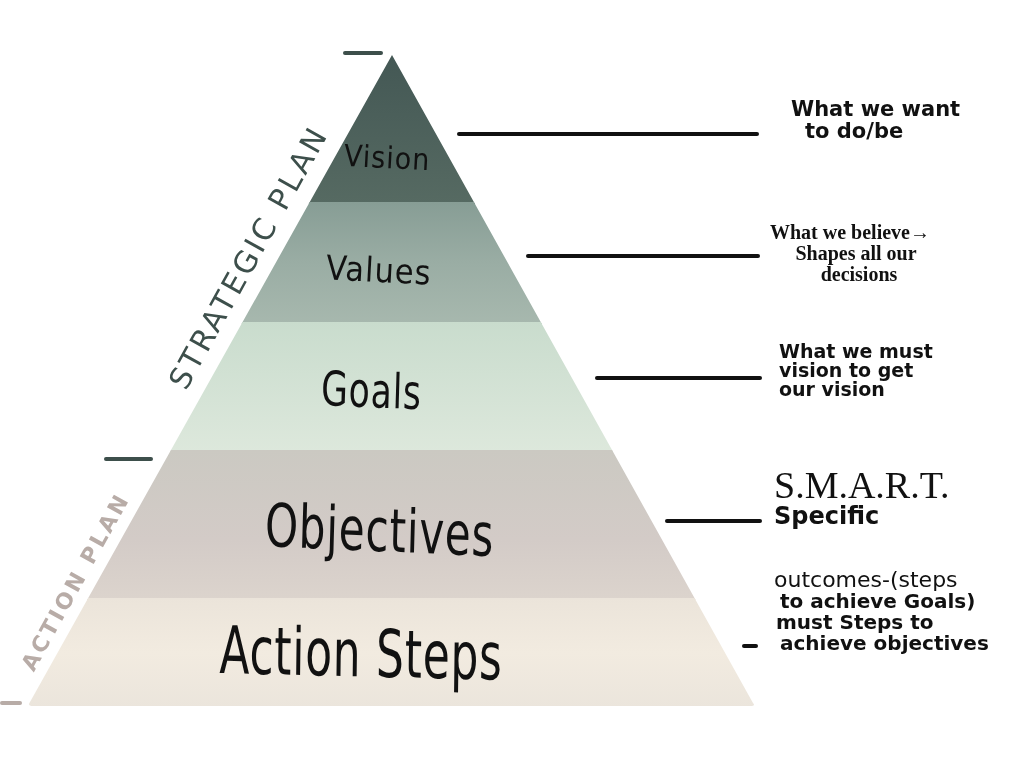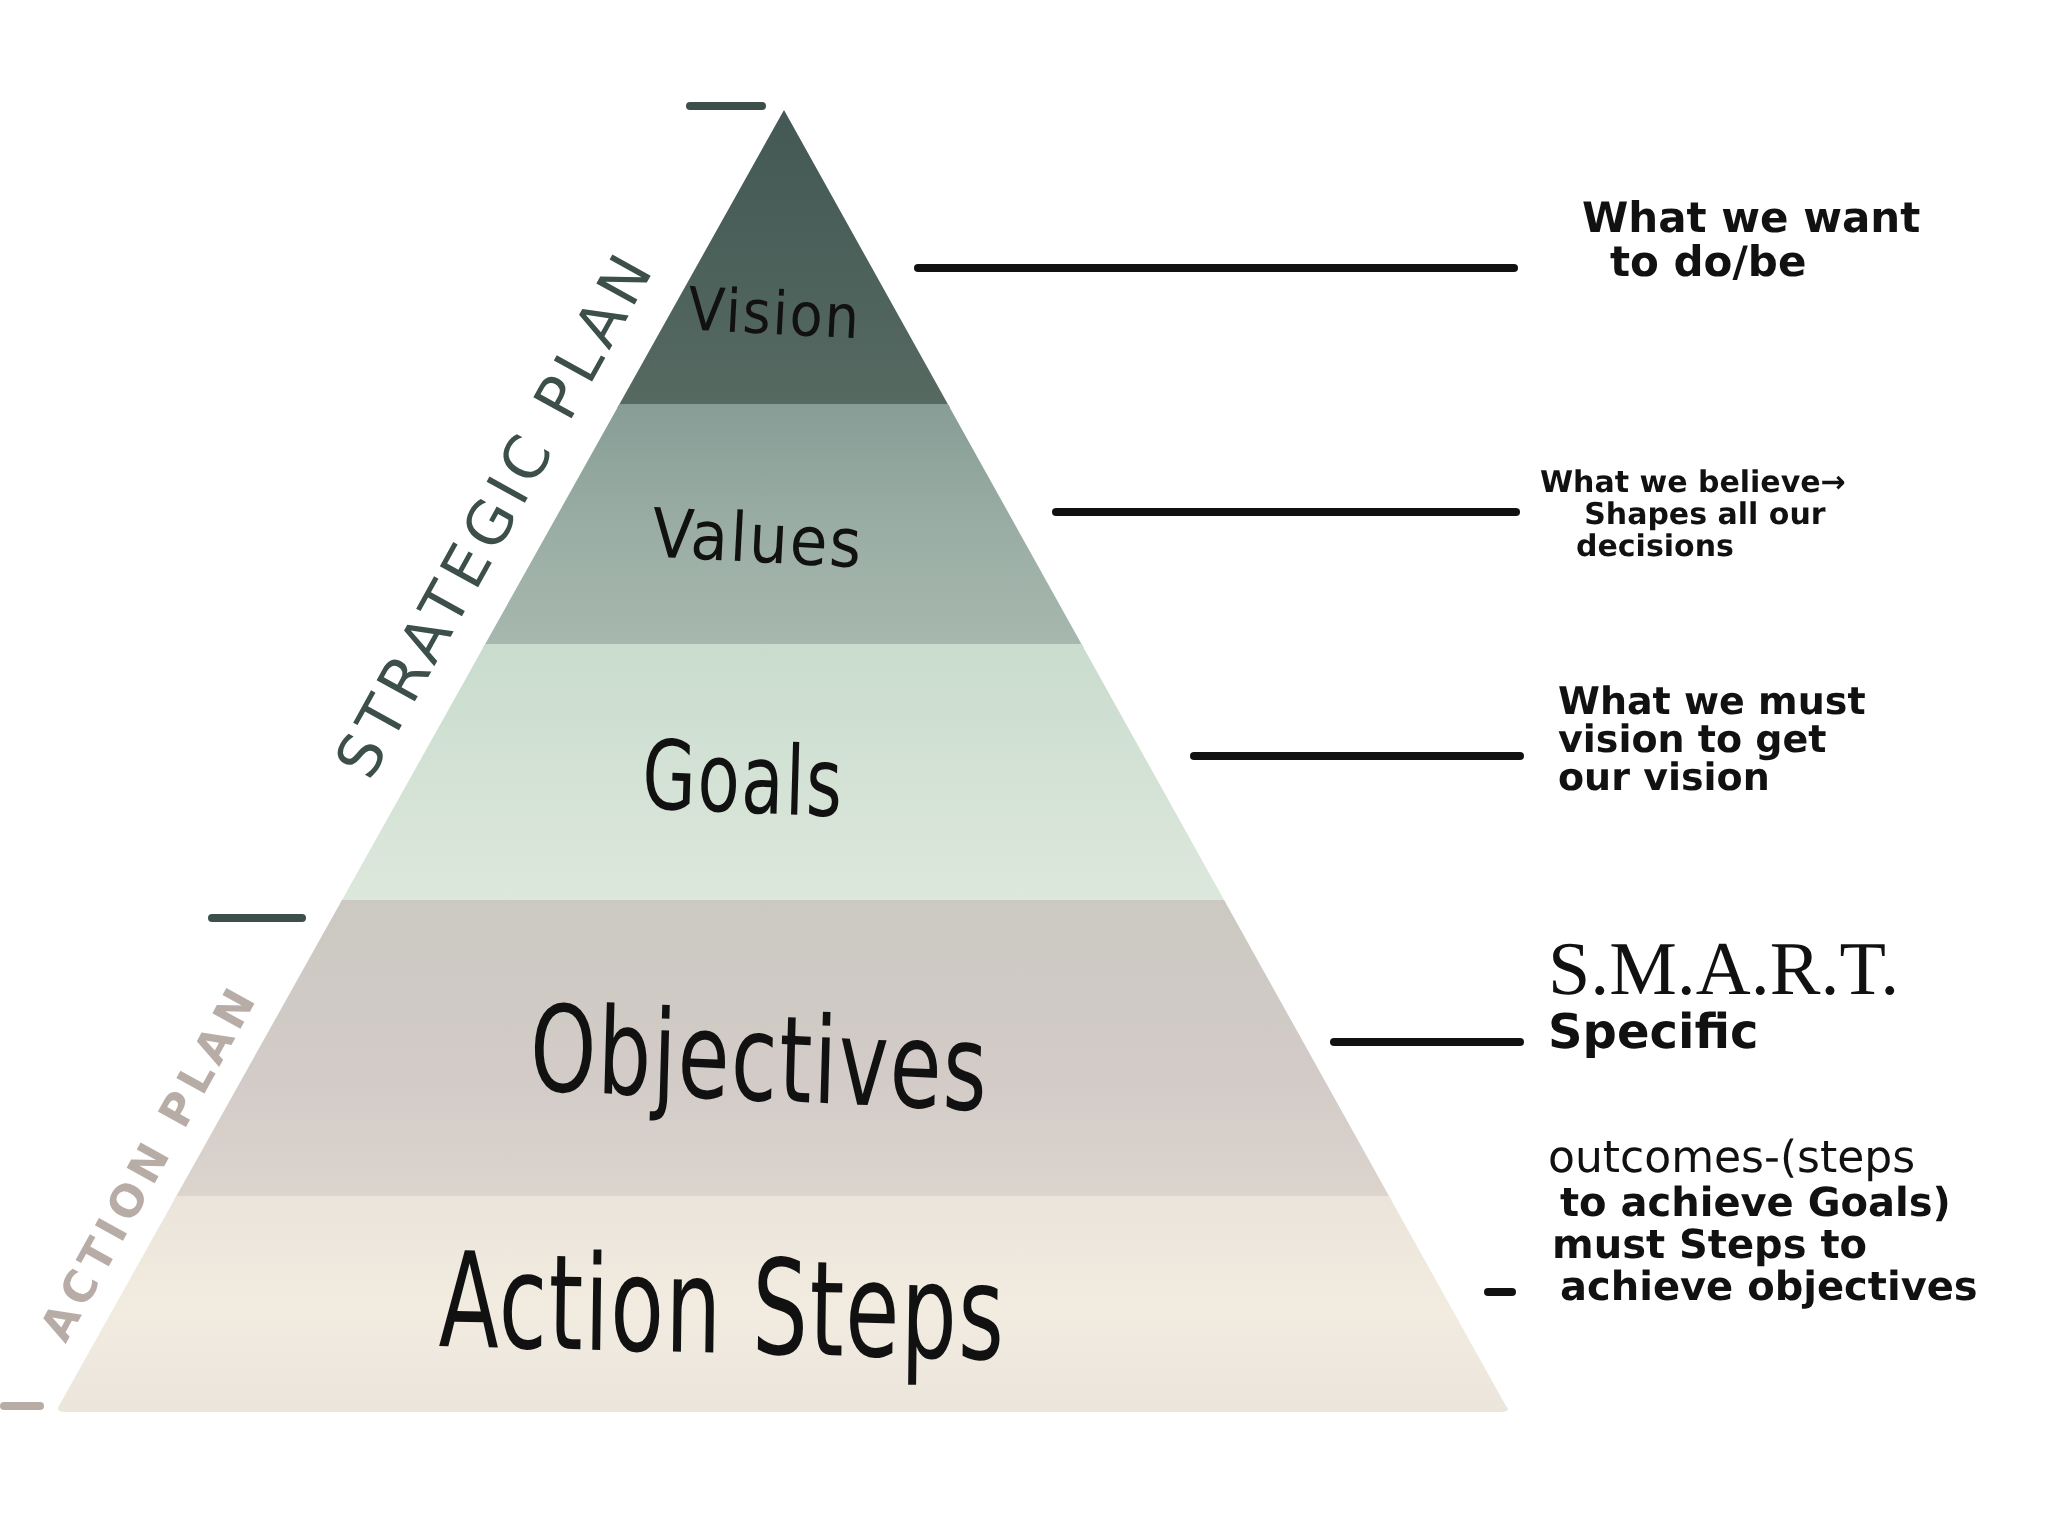--- a/index.html
+++ b/index.html
@@ -75,24 +75,24 @@
   <div class="leader" style="left:457px;top:132px;width:302px;"></div>
   <div class="leader" style="left:526px;top:254px;width:234px;"></div>
   <div class="leader" style="left:595px;top:376px;width:167px;"></div>
   <div class="leader" style="left:665px;top:519px;width:97px;"></div>
   <div class="leader" style="left:742px;top:644px;width:16px;"></div>
 
   <div class="note" style="left:770px;top:98px;font-size:21px;margin-left:21px;">
     <span class="l">What we want</span>
     <span class="l" style="padding-left:14px;">to do/be</span>
   </div>
-  <div class="note" style="left:770px;top:234px;font-size:15px;">
+  <div class="note" style="left:770px;top:222px;font-size:20px;font-family:Liberation Serif, serif;">
     <span class="l">What we believe→</span>
     <span class="l" style="padding-left:12px;text-align:center;">Shapes all our</span>
-    <span class="l" style="padding-left:18px;">decisions</span>
+    <span class="l" style="padding-left:18px;text-align:center;">decisions</span>
   </div>
   <div class="note" style="left:779px;top:342px;font-size:19px;line-height:1.0;">
     <span class="l">What we must</span>
     <span class="l">vision to get</span>
     <span class="l">our vision</span>
   </div>
   <div class="note" style="left:774px;top:466px;font-weight:normal;">
     <span class="l" style="font-size:38px;line-height:1.0;font-family:Liberation Serif, serif;">S.M.A.R.T.</span>
     <span class="l" style="font-size:24px;line-height:1.05;font-weight:bold;">Specific</span>
     <span class="l" style="font-size:22px;line-height:1.0;margin-top:40px;">outcomes-(steps</span>

